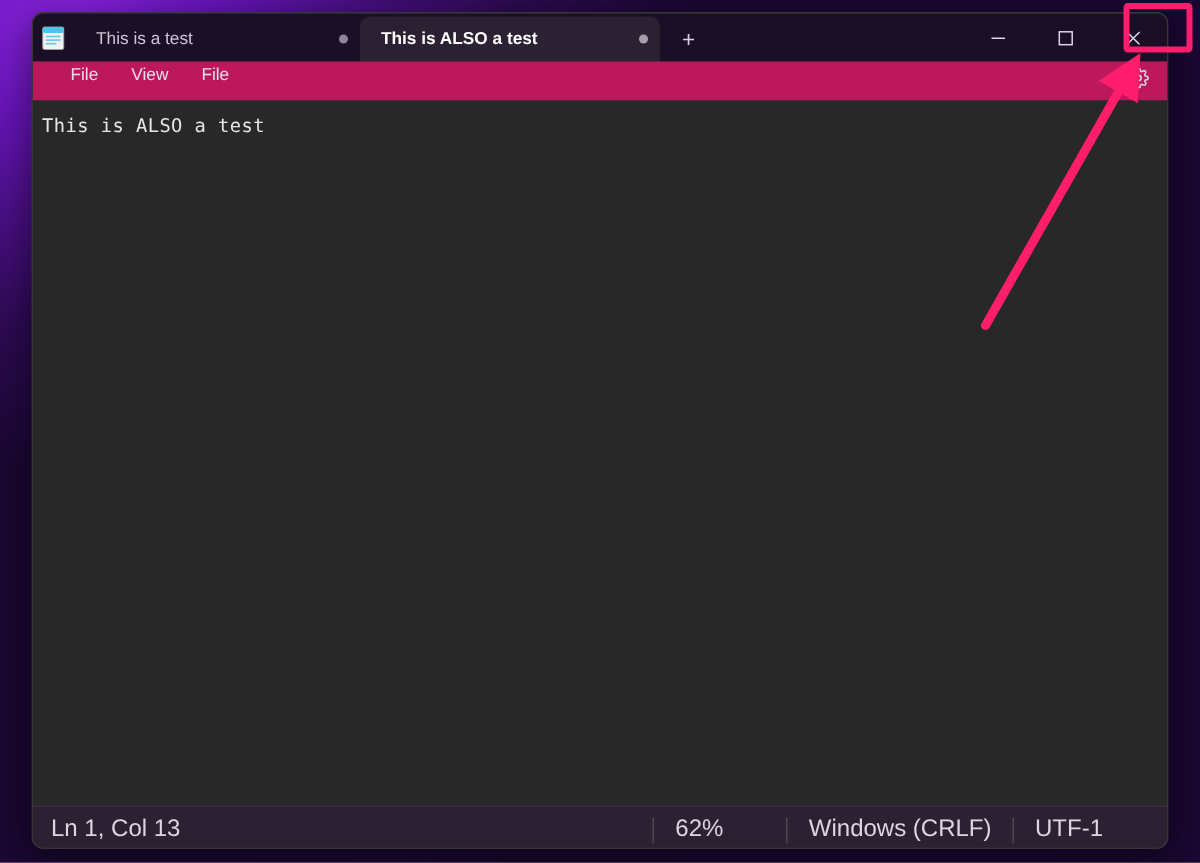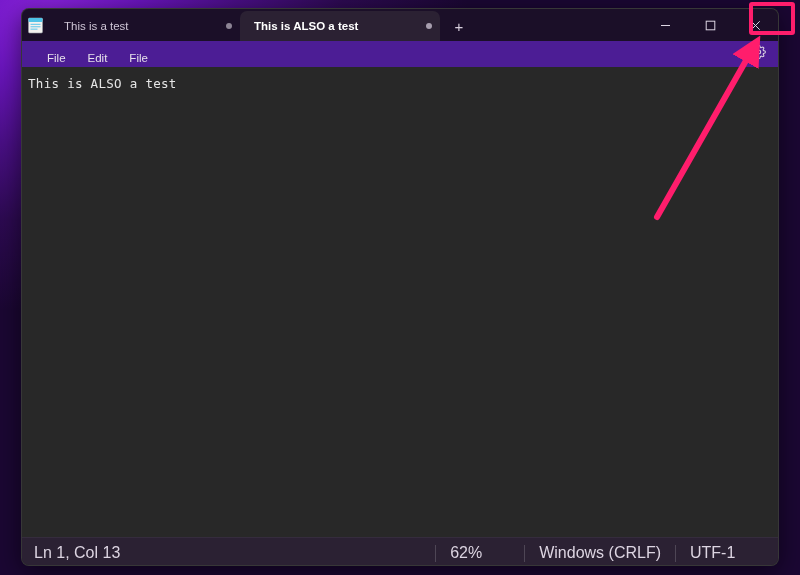--- a/index.html
+++ b/index.html
@@ -125,23 +125,23 @@
     align-items: center;
     justify-content: center;
     color: #ded6e4;
   }
   .wc svg { display: block; }
 
   
   .menubar {
     position: relative;
     height: 26px;
-    background: #4c1d95;
-    display: flex;
-    align-items: flex-end;
+    background: #be185d;
+    display: flex;
+    align-items: flex-start;
     padding-left: 14px;
   }
   .menu-item {
     font-size: 11.5px;
     color: #e6e0ea;
     padding: 3px 11px;
     border-radius: 4px;
     cursor: default;
     user-select: none;
   }
@@ -270,21 +270,21 @@
             <svg width="11" height="11" viewBox="0 0 11 11">
                 <path d="M1.3 1.3 L9.7 9.7 M9.7 1.3 L1.3 9.7" stroke="currentColor" stroke-width="1"></path>
               </svg>
           </span>
         </div>
       </div>
     </div>
 
     <div class="menubar">
       <div class="menu-item">File</div>
-      <div class="menu-item">Edit</div>
+      <div class="menu-item">View</div>
       <div class="menu-item">File</div>
 
       <div class="gear">
         <span>
           <svg width="14" height="14" viewBox="0 0 24 24" fill="none" stroke="currentColor" stroke-width="1.8">
             <circle cx="12" cy="12" r="3"></circle>
             <path d="M19.4 15a1.6 1.6 0 0 0 .32 1.77l.06.06a2 2 0 1 1-2.83 2.83l-.06-.06a1.6 1.6 0 0 0-1.77-.32 1.6 1.6 0 0 0-1 1.47V21a2 2 0 1 1-4 0v-.11a1.6 1.6 0 0 0-1.05-1.46 1.6 1.6 0 0 0-1.77.32l-.06.06a2 2 0 1 1-2.83-2.83l.06-.06a1.6 1.6 0 0 0 .32-1.77 1.6 1.6 0 0 0-1.47-1H3a2 2 0 1 1 0-4h.11a1.6 1.6 0 0 0 1.46-1.05 1.6 1.6 0 0 0-.32-1.77l-.06-.06a2 2 0 1 1 2.83-2.83l.06.06a1.6 1.6 0 0 0 1.77.32H9a1.6 1.6 0 0 0 1-1.47V3a2 2 0 1 1 4 0v.11a1.6 1.6 0 0 0 1 1.47 1.6 1.6 0 0 0 1.77-.32l.06-.06a2 2 0 1 1 2.83 2.83l-.06.06a1.6 1.6 0 0 0-.32 1.77V9a1.6 1.6 0 0 0 1.47 1H21a2 2 0 1 1 0 4h-.11a1.6 1.6 0 0 0-1.47 1z"></path>
           </svg>
         </span>
       </div>

